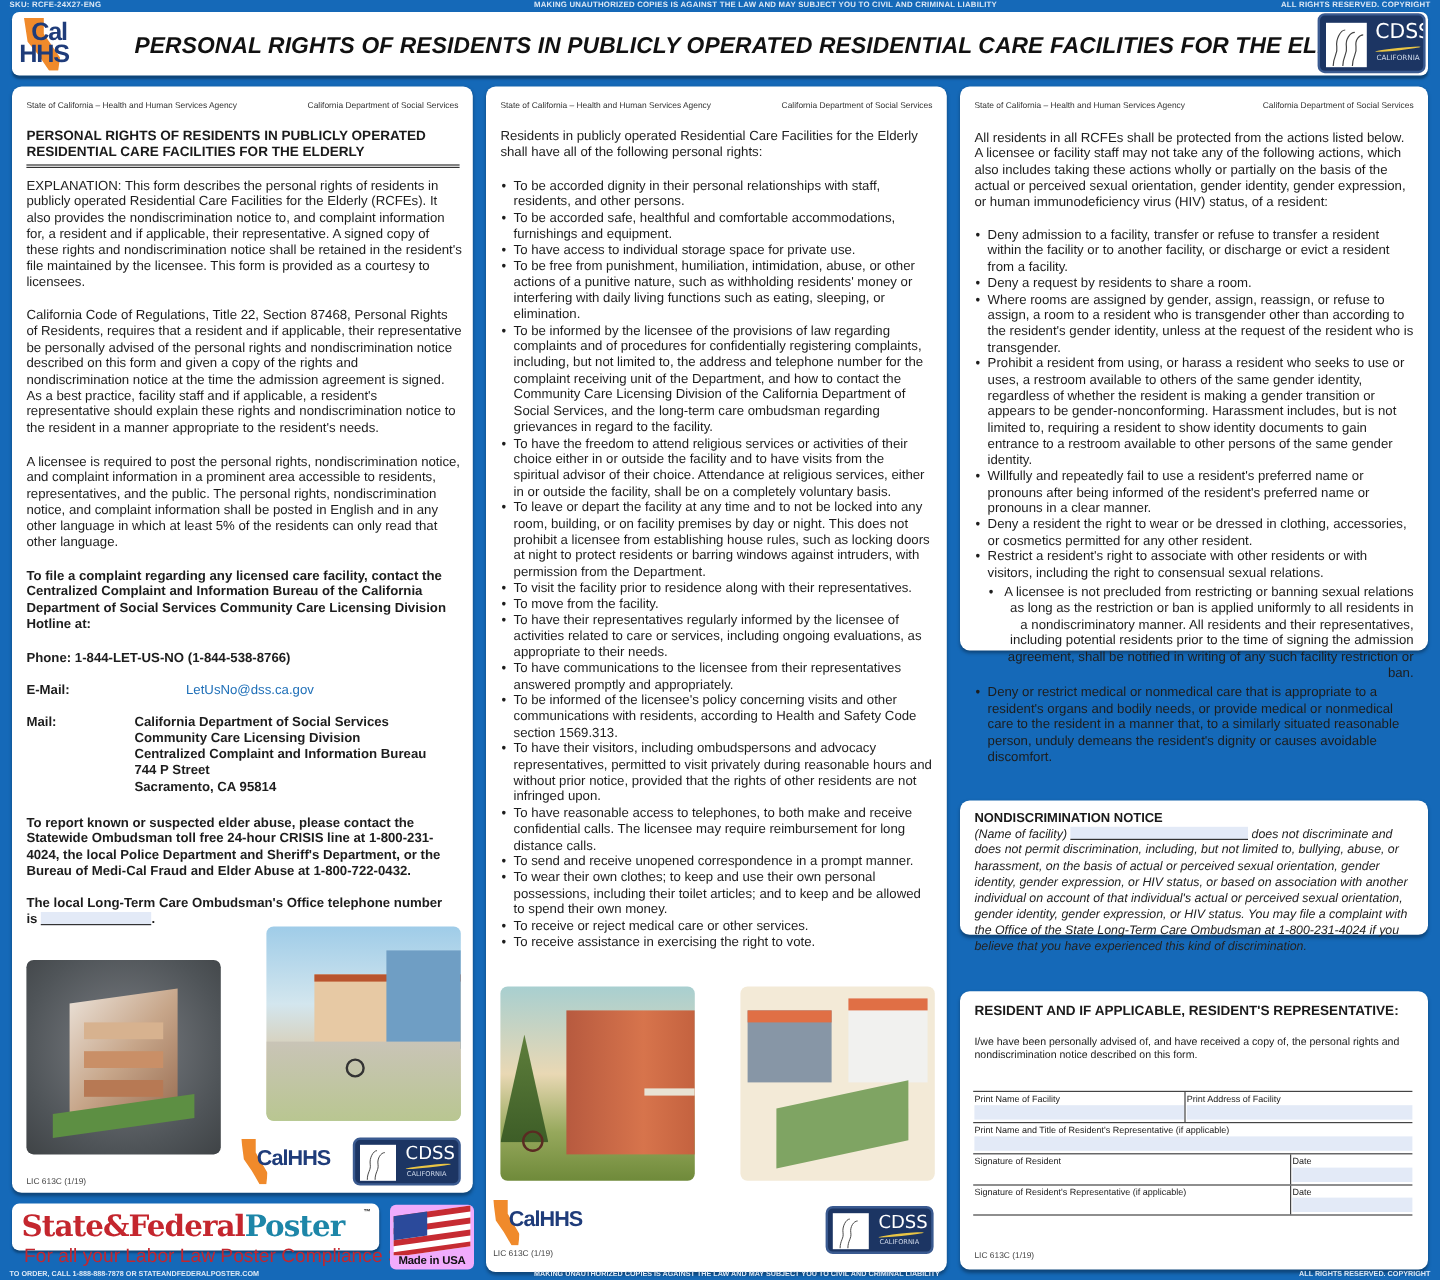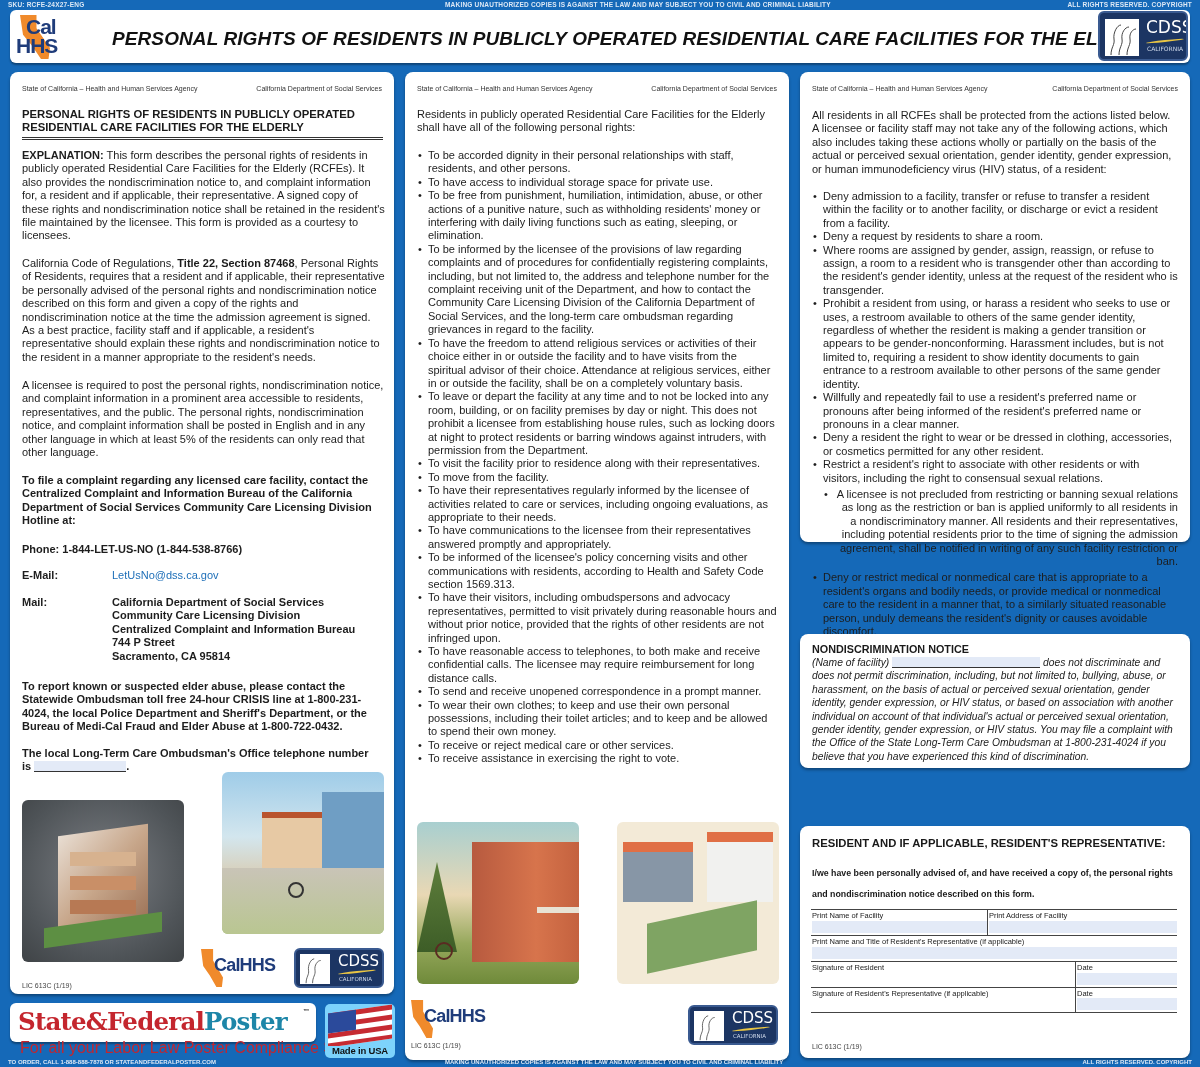--- a/index.html
+++ b/index.html
@@ -18,61 +18,61 @@
   .cdss-logo .faces svg { width: 100%; height: 100%; }
   .cdss-logo .cdss-t { position: absolute; color: #fff; font-family: "DejaVu Sans", sans-serif; }
   .cdss-logo .cdss-sub { position: absolute; color: #cfd9ea; font-family: "DejaVu Sans", sans-serif; }
   .cdss-logo .swoosh { position: absolute; height: 2px; background: #e9c544; border-radius: 50%; transform: rotate(-6deg); }
 
   .panel { position: absolute; background: #fff; border-radius: 8px; box-shadow: 0 2px 3px rgba(0,0,0,0.35); }
   .agency-row { position: absolute; font-size: 7px; color: #333; }
   .p1 { left: 10px; top: 72px; width: 384px; height: 922px; }
   .p2 { left: 405px; top: 72px; width: 384px; height: 988px; }
   .p3 { left: 800px; top: 72px; width: 390px; height: 470px; }
-  .p4 { left: 800px; top: 634px; width: 390px; height: 134px; }
+  .p4 { left: 800px; top: 667px; width: 390px; height: 112px; }
   .p5 { left: 800px; top: 826px; width: 390px; height: 232px; }
 
   .p1-title { position: absolute; left: 12px; top: 36px; width: 361px; font-size: 11.3px; font-weight: bold; line-height: 13px; padding-bottom: 3px; border-bottom: 3px double #333; }
   .body-text { position: absolute; font-size: 11px; line-height: 13.4px; color: #1d1d1d; }
-  .body-text b { font-weight: bold; }
+  .body-text b { font-weight: normal; }
   .bold-text { font-weight: bold; }
   .link { color: #1e6fb8; }
   .blank-line { display: inline-block; width: 92px; height: 11px; background: #e3eaf7; border-bottom: 1px solid #333; vertical-align: -2px; }
   .row2 { display: flex; }
   .row2 .lbl { width: 90px; flex-shrink: 0; }
 
   .img-tile { position: absolute; border-radius: 6px; overflow: hidden; }
   .lic { position: absolute; font-size: 7px; color: #444; }
 
   ul.rights { list-style: none; }
   ul.rights li { position: relative; padding-left: 11px; }
   ul.rights li::before { content: "•"; position: absolute; left: 1px; top: 0; }
   ul.rights li.sub { margin-left: 11px; text-align: right; }
 
   .nd-title { position: absolute; left: 12px; top: 9px; font-size: 10.8px; font-weight: bold; }
   .nd-text { position: absolute; left: 12px; top: 22px; width: 370px; font-size: 10.3px; line-height: 13.4px; font-style: italic; color: #222; }
   .fac-blank { display: inline-block; width: 148px; height: 11px; background: #e3eaf7; border-bottom: 1px solid #333; vertical-align: -2px; }
 
   .sig-title { position: absolute; left: 12px; top: 11px; font-size: 11.3px; font-weight: bold; }
-  .sig-text { position: absolute; left: 12px; top: 37px; width: 370px; font-size: 8.8px; font-weight: bold; line-height: 21px; }
+  .sig-text { position: absolute; left: 12px; top: 37px; width: 370px; font-size: 8.8px; font-weight: normal; line-height: 11px; }
   .sig-table { position: absolute; left: 11px; top: 83px; width: 366px; }
   .sig-row { display: flex; border-top: 1.5px solid #444; height: 26px; }
   .sig-row:last-child { border-bottom: 1.5px solid #444; }
   .sig-cell { position: relative; flex: 1; font-size: 7.5px; color: #222; padding: 1px 1px; }
   .sig-cell + .sig-cell { border-left: 1.5px solid #444; }
   .sig-cell .fill { position: absolute; left: 1px; right: 0; bottom: 2px; height: 12px; background: #e3eaf7; }
   .sig-cell.date { flex: 0 0 102px; }
 
   .sfp { position: absolute; left: 10px; top: 1003px; width: 306px; height: 39px; background: #fff; border-radius: 6px; box-shadow: 0 2px 2px rgba(0,0,0,0.35); }
   .sfp-title { position: absolute; left: 8px; top: 4px; font-family: "DejaVu Serif", serif; font-weight: bold; font-size: 24.5px; letter-spacing: -0.8px; white-space: nowrap; }
   .sfp-title .red { color: #c4262e; }
   .sfp-title .teal { color: #1d86a8; }
   .sfp-tm { position: absolute; left: 293px; top: 5px; font-size: 6px; font-weight: bold; color: #222; }
   .sfp-sub { position: absolute; left: 10px; top: 36px; font-size: 16px; color: #c4262e; white-space: nowrap; }
-  .usa { position: absolute; left: 325px; top: 1004px; width: 70px; height: 54px; background: #7dd3fc; border-radius: 5px; overflow: hidden; }
+  .usa { position: absolute; left: 325px; top: 1004px; width: 70px; height: 54px; background: #f0abfc; border-radius: 5px; overflow: hidden; }
   .usa .made { position: absolute; left: 0; bottom: 2px; width: 100%; text-align: center; font-size: 9.5px; font-weight: bold; color: #111; letter-spacing: -0.2px; }
   .bottomstrip { position: absolute; left: 0; top: 1059px; width: 1200px; height: 8px; font-size: 6px; font-weight: bold; color: #dce8f5; }
   .bottomstrip span { position: absolute; top: 0; }
 </style>
 </head>
 <body>
 
 <div class="topstrip">
   <span style="left:8px">SKU: RCFE-24X27-ENG</span>
   <span style="left:445px">MAKING UNAUTHORIZED COPIES IS AGAINST THE LAW AND MAY SUBJECT YOU TO CIVIL AND CRIMINAL LIABILITY</span>
@@ -112,21 +112,21 @@
   <div class="body-text" style="left:12px; top:185px; width:363px;">
     <span>California Code of Regulations, </span><b>Title 22, Section 87468</b><span>, Personal Rights of Residents, requires that a resident and if applicable, their representative be personally advised of the personal rights and nondiscrimination notice described on this form and given a copy of the rights and nondiscrimination notice at the time the admission agreement is signed. As a best practice, facility staff and if applicable, a resident's representative should explain these rights and nondiscrimination notice to the resident in a manner appropriate to the resident's needs.</span>
   </div>
 
   <div class="body-text" style="left:12px; top:307px; width:363px;">A licensee is required to post the personal rights, nondiscrimination notice, and complaint information in a prominent area accessible to residents, representatives, and the public. The personal rights, nondiscrimination notice, and complaint information shall be posted in English and in any other language in which at least 5% of the residents can only read that other language.</div>
 
   <div class="body-text bold-text" style="left:12px; top:402px; width:363px;">To file a complaint regarding any licensed care facility, contact the Centralized Complaint and Information Bureau of the California Department of Social Services Community Care Licensing Division Hotline at:</div>
 
   <div class="body-text bold-text" style="left:12px; top:471px; width:363px;">Phone: 1-844-LET-US-NO (1-844-538-8766)</div>
 
-  <div class="body-text bold-text row2" style="left:12px; top:497px; width:363px;">
+  <div class="body-text bold-text row2" style="left:12px; top:497px; width:363px;gap:43px;">
     <span class="lbl">E-Mail:</span>
     <span class="link" style="font-weight:normal">LetUsNo@dss.ca.gov</span>
   </div>
 
   <div class="body-text bold-text row2" style="left:12px; top:524px; width:363px;">
     <span class="lbl">Mail:</span>
     <span>
       <span style="display:block">California Department of Social Services</span>
       <span style="display:block">Community Care Licensing Division</span>
       <span style="display:block">Centralized Complaint and Information Bureau</span>
@@ -174,20 +174,21 @@
     <div class="cdss-sub" style="left:43px; top:26px; font-size:5.5px;">CALIFORNIA</div>
   </div>
 </div>
 
 <div class="panel p2">
   <div class="agency-row" style="left:12px; top:13px;">State of California – Health and Human Services Agency</div>
   <div class="agency-row" style="right:12px; top:13px;">California Department of Social Services</div>
   <div class="body-text" style="left:12px; top:36px; width:360px;">Residents in publicly operated Residential Care Facilities for the Elderly shall have all of the following personal rights:</div>
   <ul class="rights body-text" style="left:12px; top:77px; width:360px;">
     <li>To be accorded dignity in their personal relationships with staff, residents, and other persons.</li>
+    <li>To be accorded safe, healthful and comfortable accommodations, furnishings and equipment.</li>
     <li>To have access to individual storage space for private use.</li>
     <li>To be free from punishment, humiliation, intimidation, abuse, or other actions of a punitive nature, such as withholding residents' money or interfering with daily living functions such as eating, sleeping, or elimination.</li>
     <li>To be informed by the licensee of the provisions of law regarding complaints and of procedures for confidentially registering complaints, including, but not limited to, the address and telephone number for the complaint receiving unit of the Department, and how to contact the Community Care Licensing Division of the California Department of Social Services, and the long-term care ombudsman regarding grievances in regard to the facility.</li>
     <li>To have the freedom to attend religious services or activities of their choice either in or outside the facility and to have visits from the spiritual advisor of their choice. Attendance at religious services, either in or outside the facility, shall be on a completely voluntary basis.</li>
     <li>To leave or depart the facility at any time and to not be locked into any room, building, or on facility premises by day or night. This does not prohibit a licensee from establishing house rules, such as locking doors at night to protect residents or barring windows against intruders, with permission from the Department.</li>
     <li>To visit the facility prior to residence along with their representatives.</li>
     <li>To move from the facility.</li>
     <li>To have their representatives regularly informed by the licensee of activities related to care or services, including ongoing evaluations, as appropriate to their needs.</li>
     <li>To have communications to the licensee from their representatives answered promptly and appropriately.</li>
     <li>To be informed of the licensee's policy concerning visits and other communications with residents, according to Health and Safety Code section 1569.313.</li>

